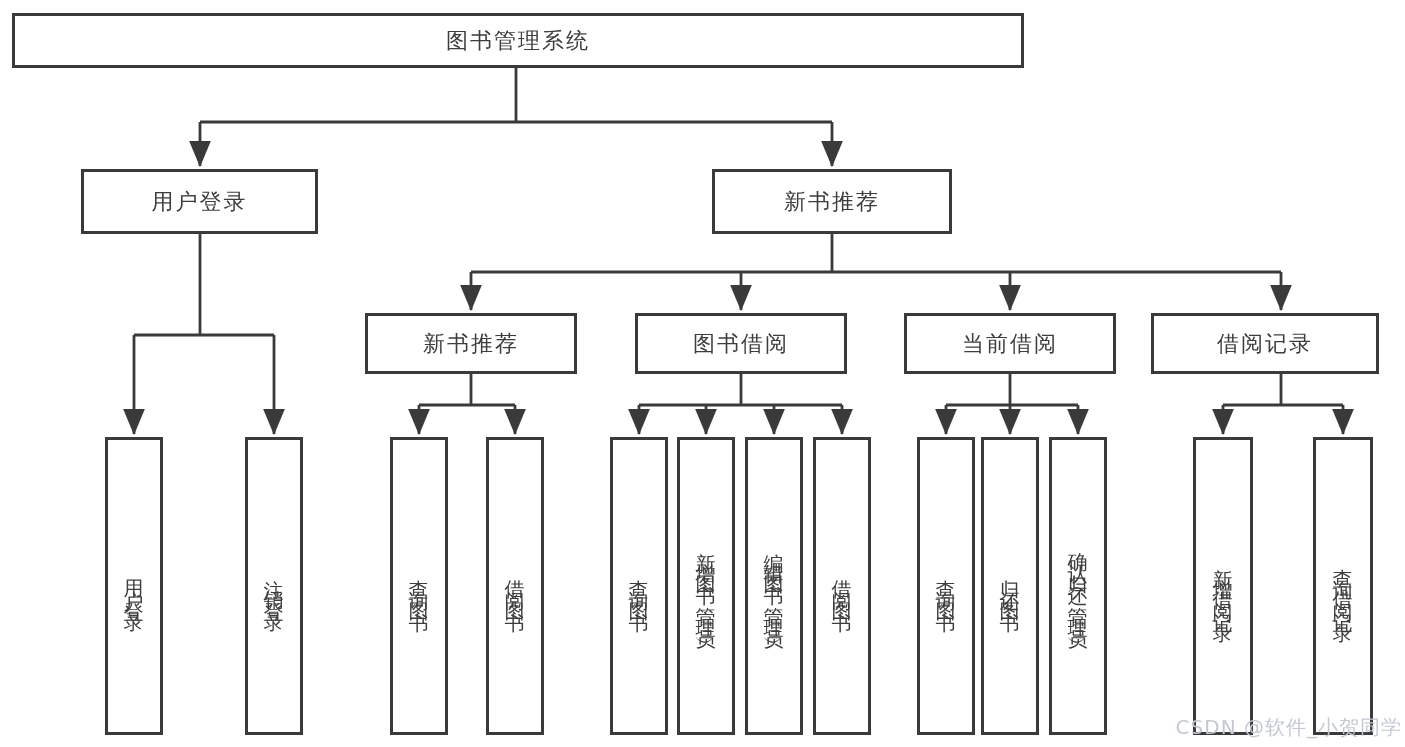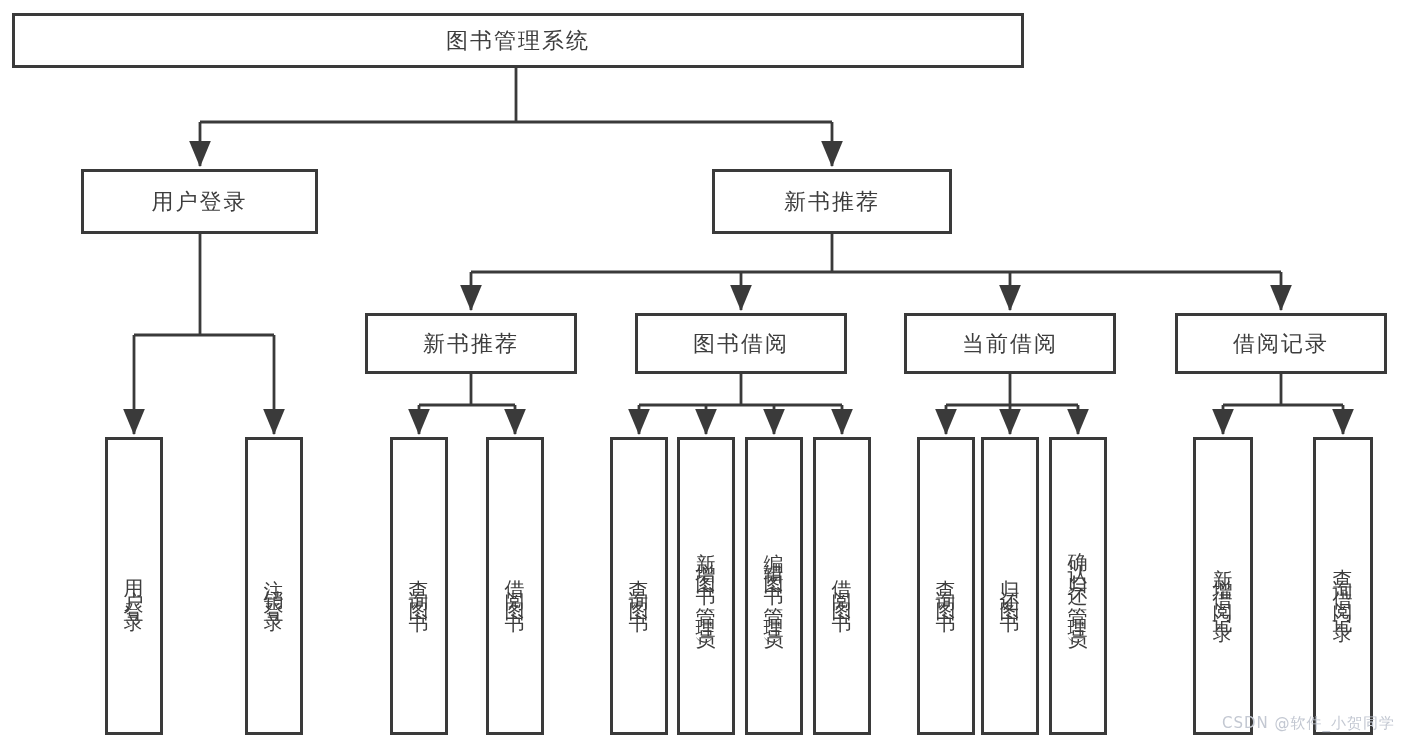--- a/index.html
+++ b/index.html
@@ -59,22 +59,22 @@
     writing-mode: vertical-rl;
     font-size: 20px;
     letter-spacing: 11px;
     color: var(--text);
     line-height: 1;
     white-space: nowrap;
   }
   .watermark {
     position: absolute;
     top: 714px;
-    right: 10px;
-    font-size: 15px;
+    right: 3px;
+    font-size: 20px;
     letter-spacing: 1px;
     color: var(--watermark);
     z-index: 10;
     white-space: nowrap;
   }
 </style>
 </head>
 <body>
 
 <div id="canvas">
@@ -140,21 +140,21 @@
 
   <div class="hbox" style="left:365px; top:313px; width:212px; height:61px;">
     <span>新书推荐</span>
   </div>
   <div class="hbox" style="left:904px; top:313px; width:212px; height:61px;">
     <span>当前借阅</span>
   </div>
   <div class="hbox" style="left:635px; top:313px; width:212px; height:61px;">
     <span>图书借阅</span>
   </div>
-  <div class="hbox" style="left:1175px; top:313px; width:212px; height:61px;">
+  <div class="hbox" style="left:1151px; top:313px; width:228px; height:61px;">
     <span>借阅记录</span>
   </div>
 
   <div class="vbox" style="left:105px;">
     <span class="vtext">用户登录</span>
   </div>
   <div class="vbox" style="left:245px;">
     <span class="vtext">注销登录</span>
   </div>
 

